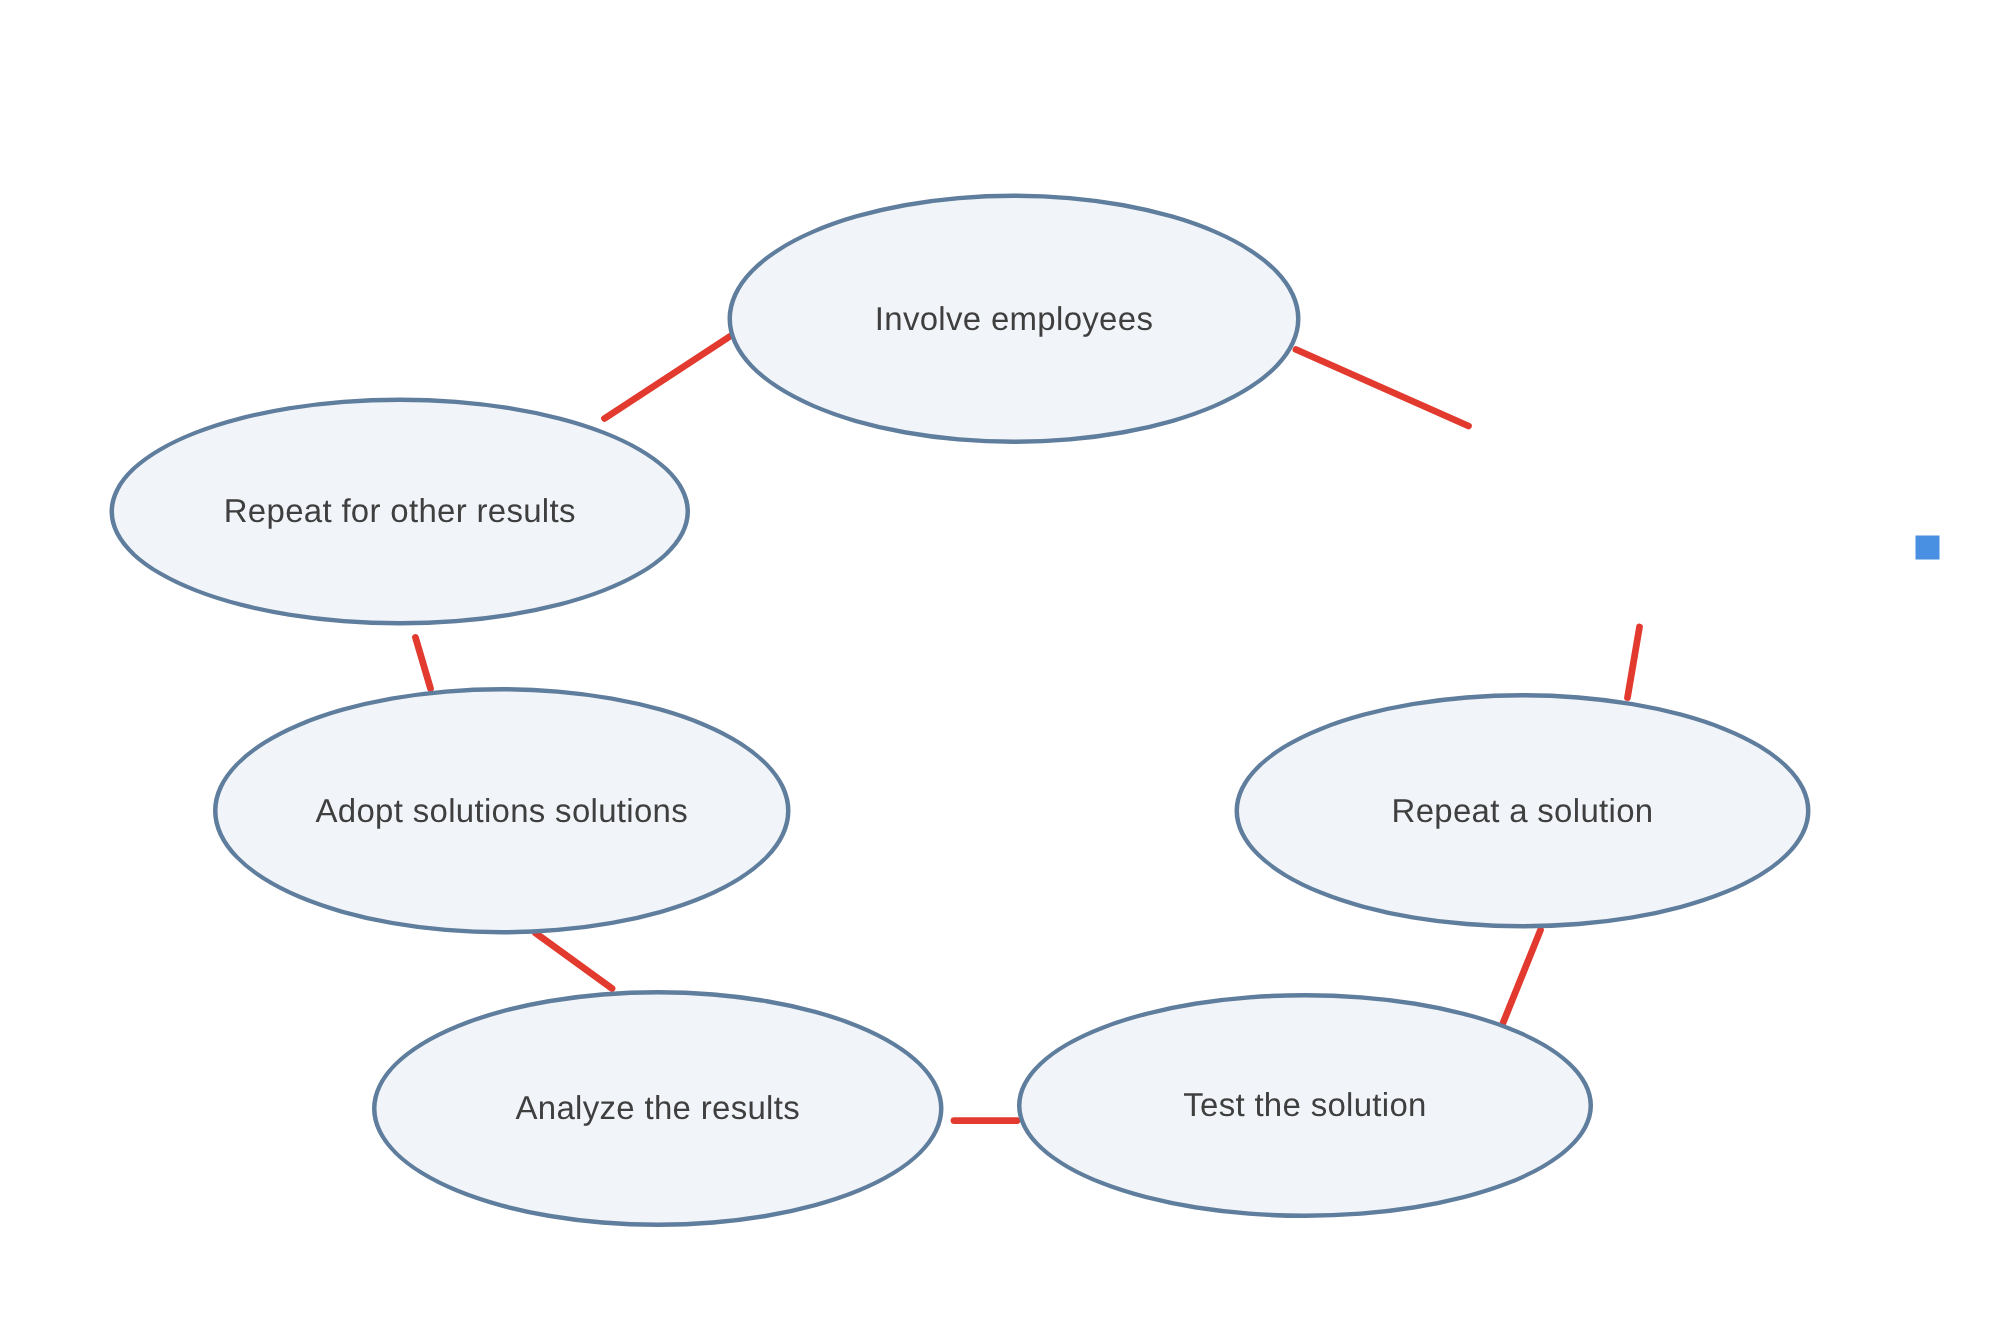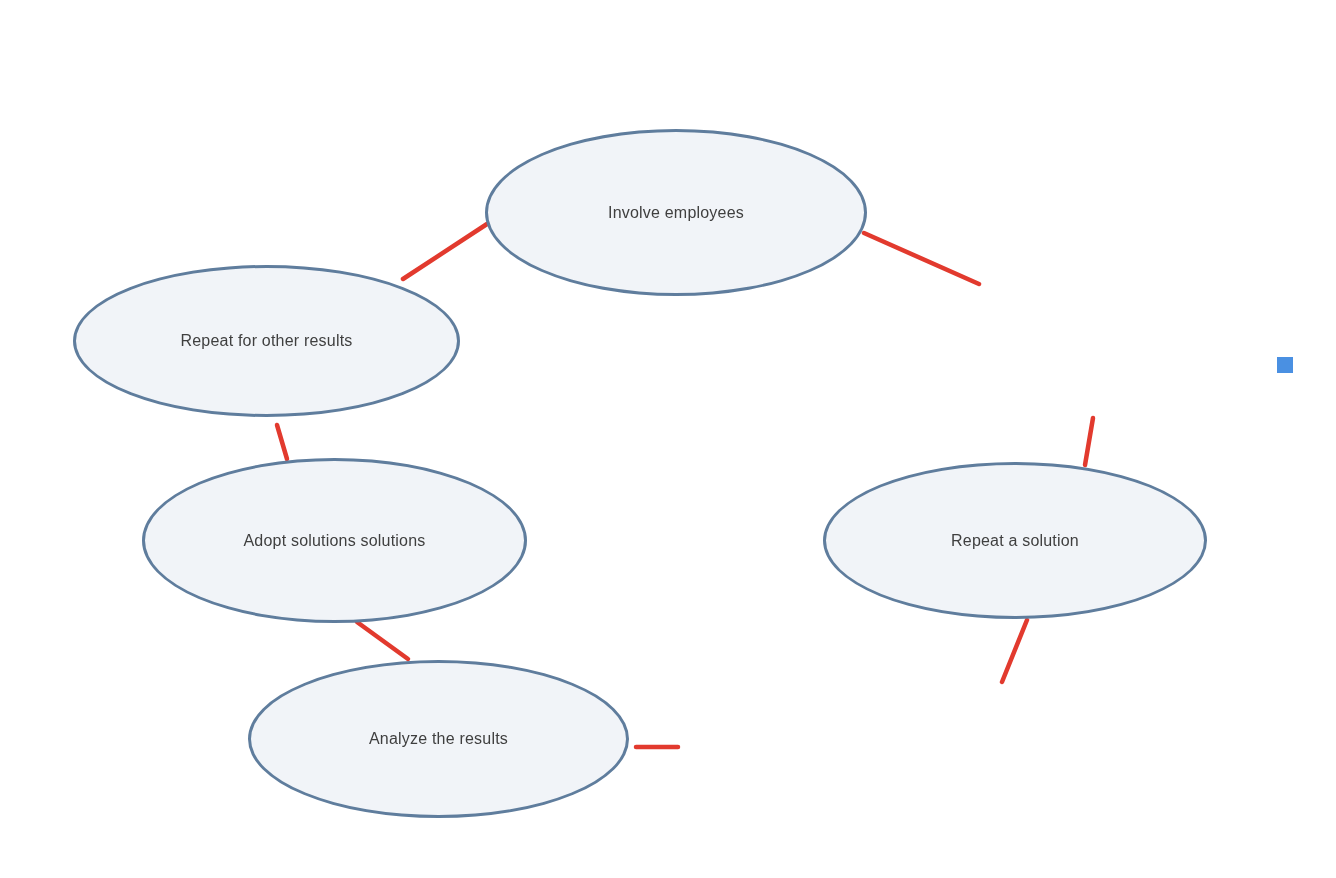--- a/index.html
+++ b/index.html
@@ -43,21 +43,21 @@
     background: var(--node_fill, #f1f4f8);
     border-radius: 50%;
     display: flex;
     align-items: center;
     justify-content: center;
     box-sizing: border-box;
     z-index: 3;
   }
   .node span {
     color: var(--text, #3f3f3f);
-    font-size: 16px;
+    font-size: 22px;
     letter-spacing: 0.2px;
     white-space: nowrap;
     text-align: center;
   }
   
   .n0 { left: 485px; top: 129px; width: 382px; height: 167px; }
   .n1 { left: 893px; top: 277px; width: 396px; height: 138px; }
   .n2 { left: 823px; top: 462px; width: 384px; height: 157px; }
   .n3 { left: 678px; top: 662px; width: 384px; height: 150px; }
   .n4 { left: 248px; top: 660px; width: 381px; height: 158px; }
@@ -83,20 +83,23 @@
 
   <div class="node n0">
     <span>Involve employees</span>
   </div>
 
 
   <div class="node n2">
     <span>Repeat a solution</span>
   </div>
 
+  <div class="node n3">
+    <span>Test the solution</span>
+  </div>
 
   <div class="node n4">
     <span>Analyze the results</span>
   </div>
 
   <div class="node n5">
     <span>Adopt solutions solutions</span>
   </div>
 
   <div class="node n6">

